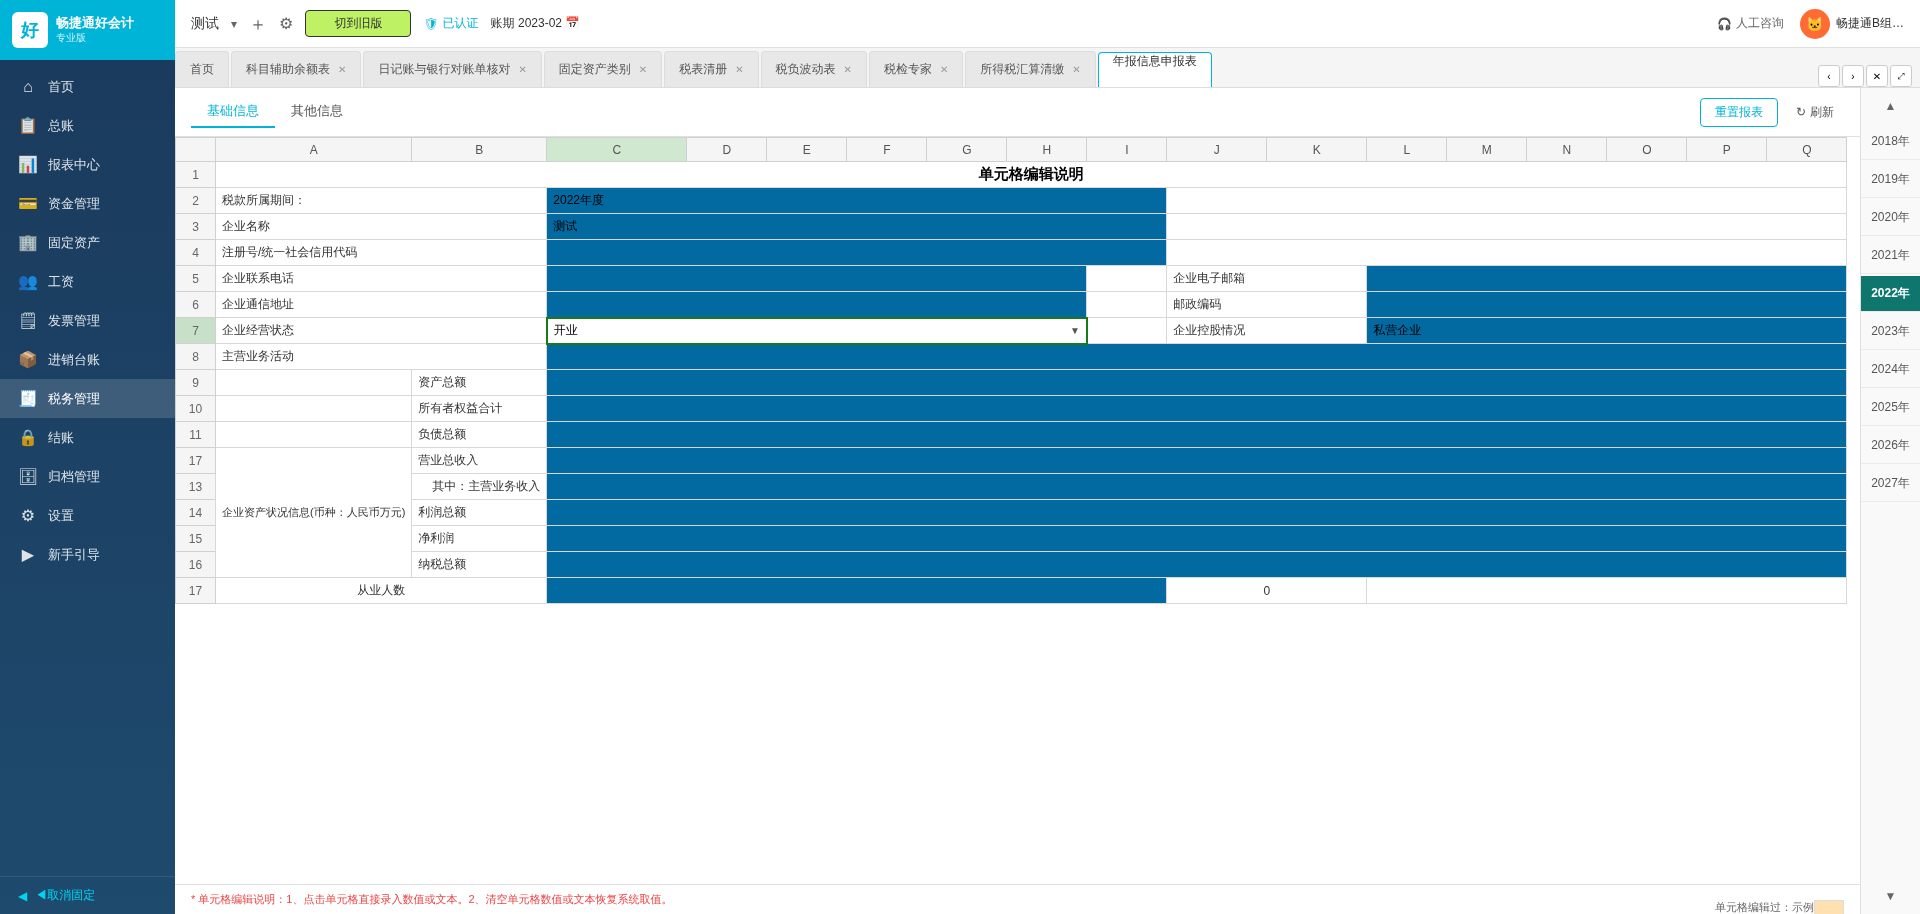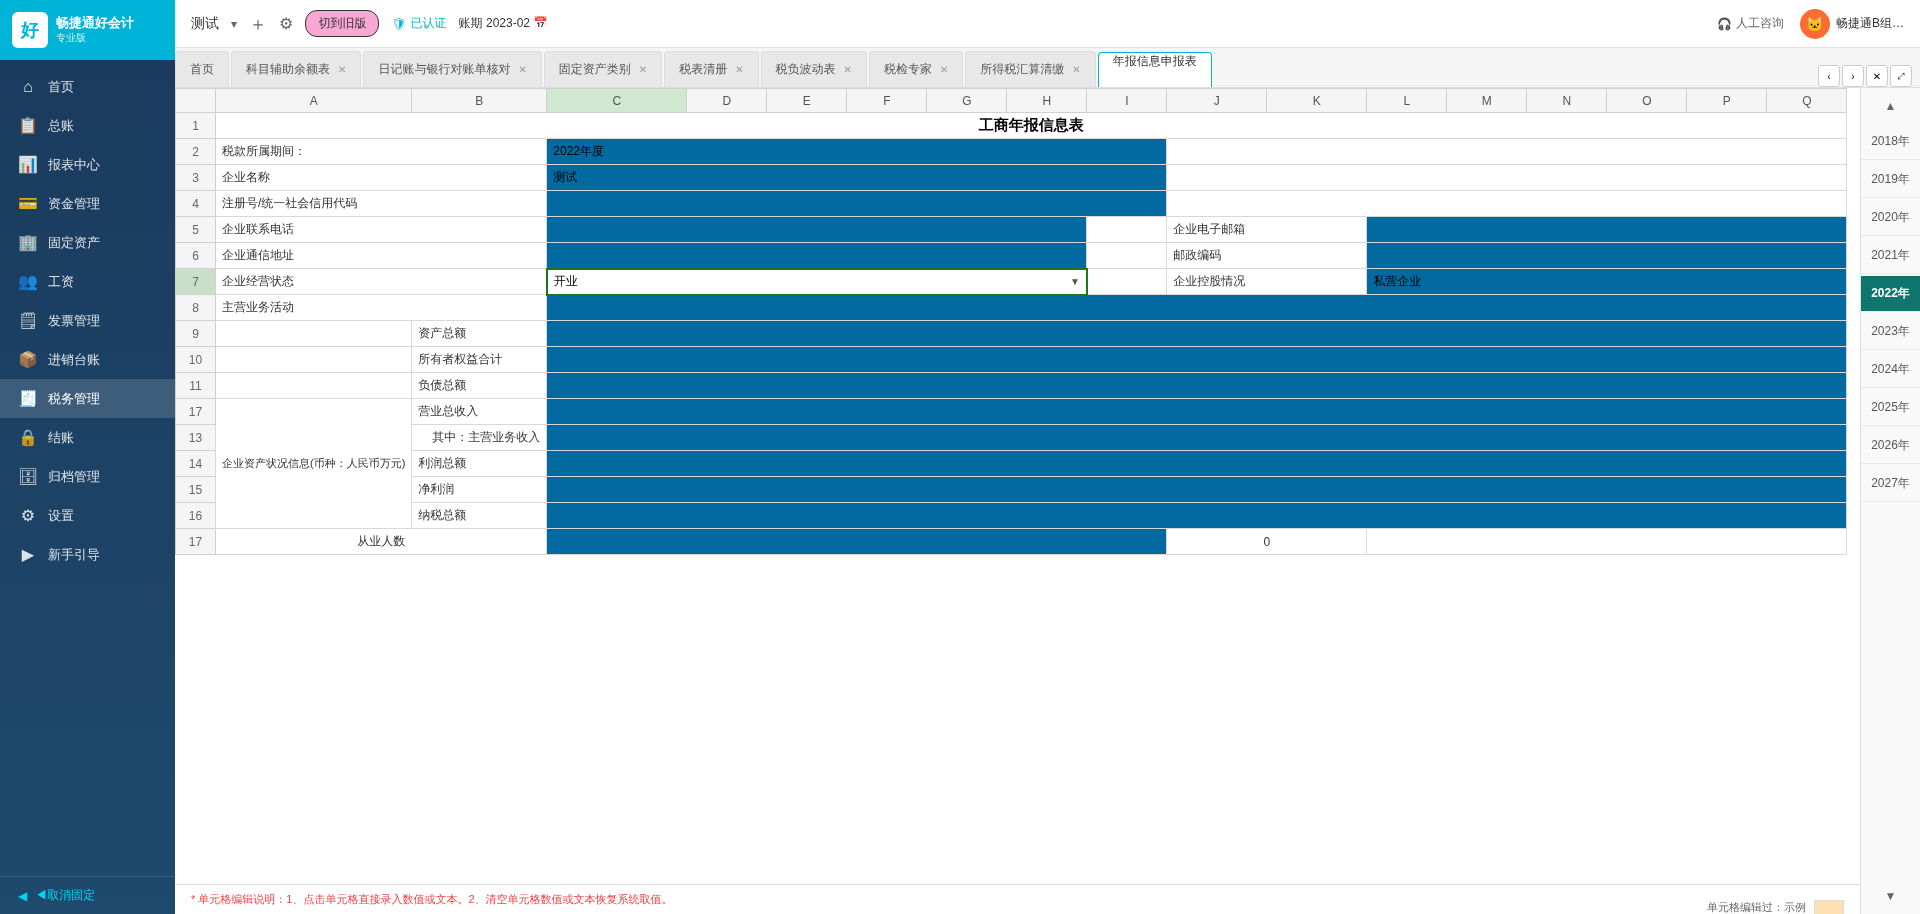--- a/index.html
+++ b/index.html
@@ -72,23 +72,23 @@
       padding: 0 16px;
       gap: 12px;
       flex-shrink: 0;
     }
     .topbar-title { font-size: 14px; color: #333; }
     .topbar-dropdown { color: #666; cursor: pointer; font-size: 12px; }
     .topbar-add { color: #666; cursor: pointer; font-size: 18px; line-height: 1; }
     .topbar-gear { color: #666; cursor: pointer; font-size: 16px; }
     .btn-old-version {
       border: 1px solid #333;
-      background: #f9a8d4;
-      padding: 4px 12px;
-      border-radius: 12px;
+      background: #bef264;
+      padding: 4px 28px;
+      border-radius: 4px;
       cursor: pointer;
       font-size: 12px;
       color: #333;
     }
     .topbar-verified {
       display: flex; align-items: center; gap: 4px;
       color: #00b4d8; font-size: 12px;
     }
     .topbar-period { color: #333; font-size: 12px; }
     .topbar-right {
@@ -330,21 +330,21 @@
       display: flex;
       align-items: center;
       padding: 0 16px;
       font-size: 11px;
       color: #666;
       gap: 8px;
     }
     .status-bar .status-note { color: #e44; }
     .status-sample {
       margin-left: auto;
-      display: flex; align-items: center; gap: 8px; margin-top: 16px;
+      display: flex; align-items: center; gap: 0; margin-top: 16px;
     }
     .sample-box {
       width: 30px; height: 16px;
       background: #ffe0b0;
       border: 1px solid #ddd;
     }
   </style>
 </head>
 <body>
 
@@ -488,20 +488,33 @@
       <button class="tab-nav-btn">›</button>
       <button class="tab-nav-btn">✕</button>
       <button class="tab-nav-btn" style="font-size:9px;">⤢</button>
     </div>
   </div>
 
   <div class="content-area">
 
     <div class="spreadsheet-wrapper">
 
+      <div class="sheet-toolbar">
+        <div class="sheet-tabs">
+          <div class="sheet-tab active">基础信息</div>
+          <div class="sheet-tab">其他信息</div>
+        </div>
+        <div class="sheet-actions">
+          <button class="btn-reset">重置报表</button>
+          <button class="btn-refresh">
+            <span>↻</span>
+            <span>刷新</span>
+          </button>
+        </div>
+      </div>
 
       <div class="grid-container">
         <table class="spreadsheet">
           <thead>
             <tr class="col-header-row">
               <th class="row-num-header"></th>
               <th style="min-width:80px;">A</th>
               <th style="min-width:120px;">B</th>
               <th class="col-c" style="min-width:140px;">C</th>
               <th style="min-width:80px;">D</th>
@@ -517,21 +530,21 @@
               <th style="min-width:80px;">N</th>
               <th style="min-width:80px;">O</th>
               <th style="min-width:80px;">P</th>
               <th style="min-width:80px;">Q</th>
             </tr>
           </thead>
           <tbody>
 
             <tr>
               <td class="row-num">1</td>
-              <td colspan="17" class="merge-center" style="font-size:15px;font-weight:bold;text-align:center;">工商年报信息表</td>
+              <td colspan="17" class="merge-center" style="font-size:15px;font-weight:bold;text-align:center;">单元格编辑说明</td>
             </tr>
 
             <tr>
               <td class="row-num">2</td>
               <td colspan="2" class="label-right">税款所属期间：</td>
               <td colspan="7" class="value-cell">2022年度</td>
               <td colspan="8"></td>
             </tr>
 
             <tr>

